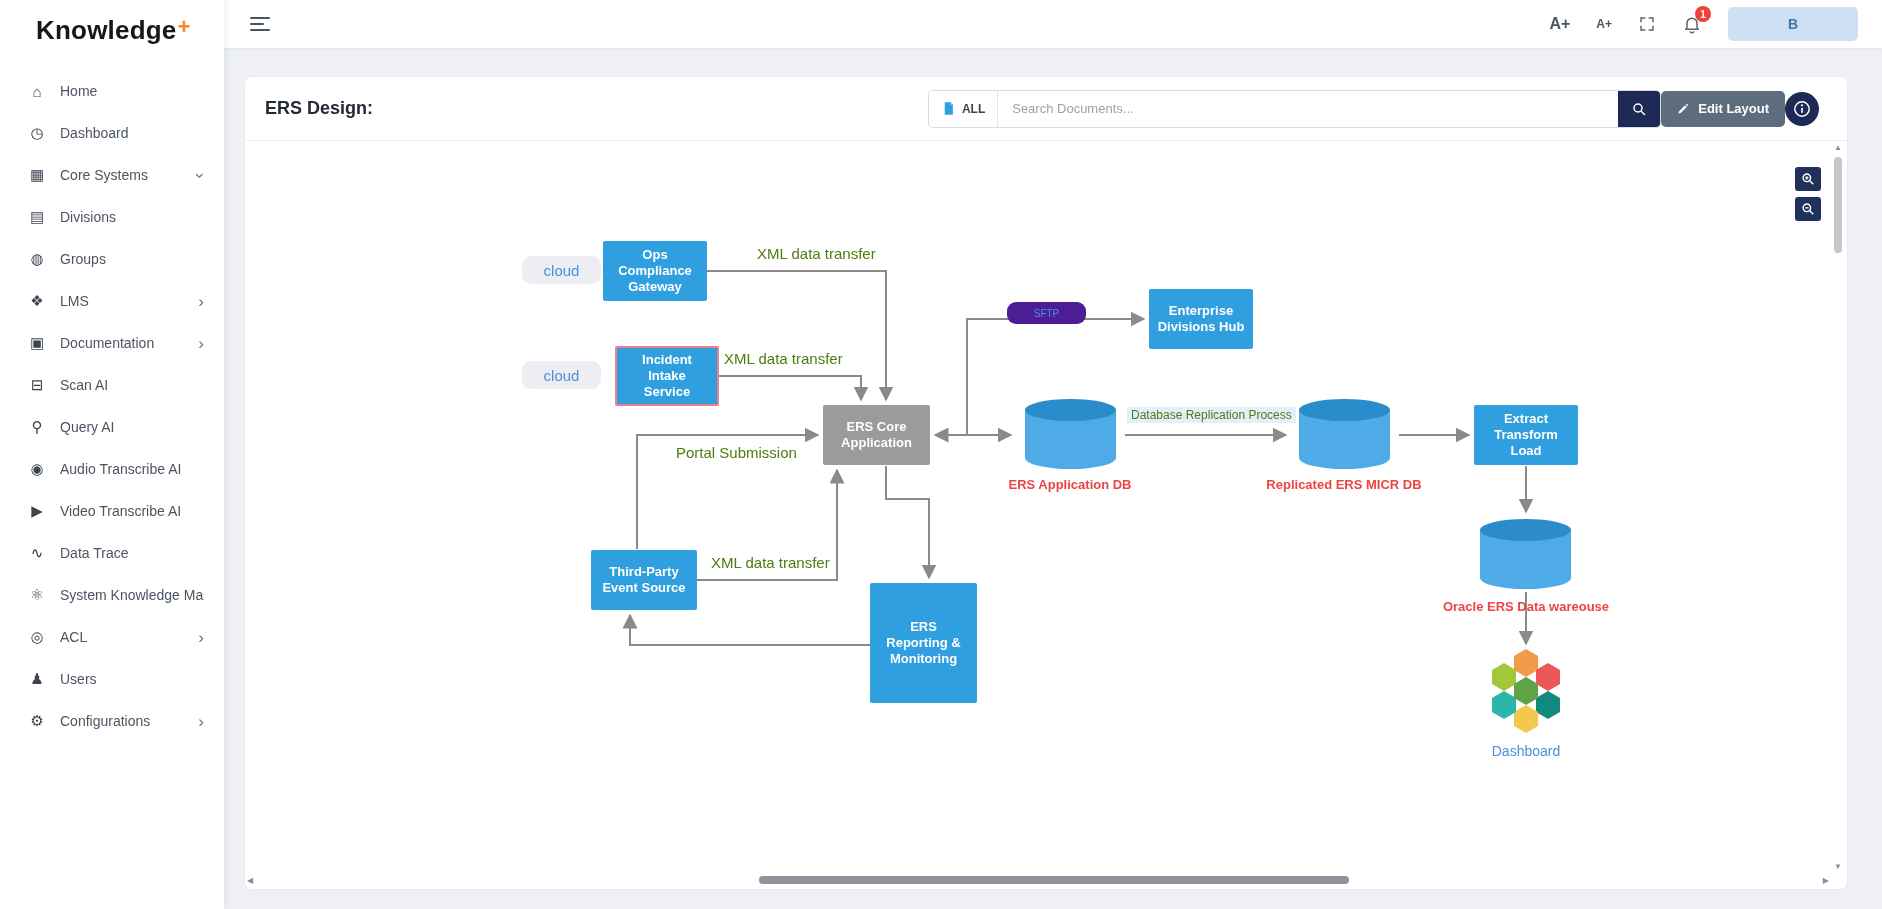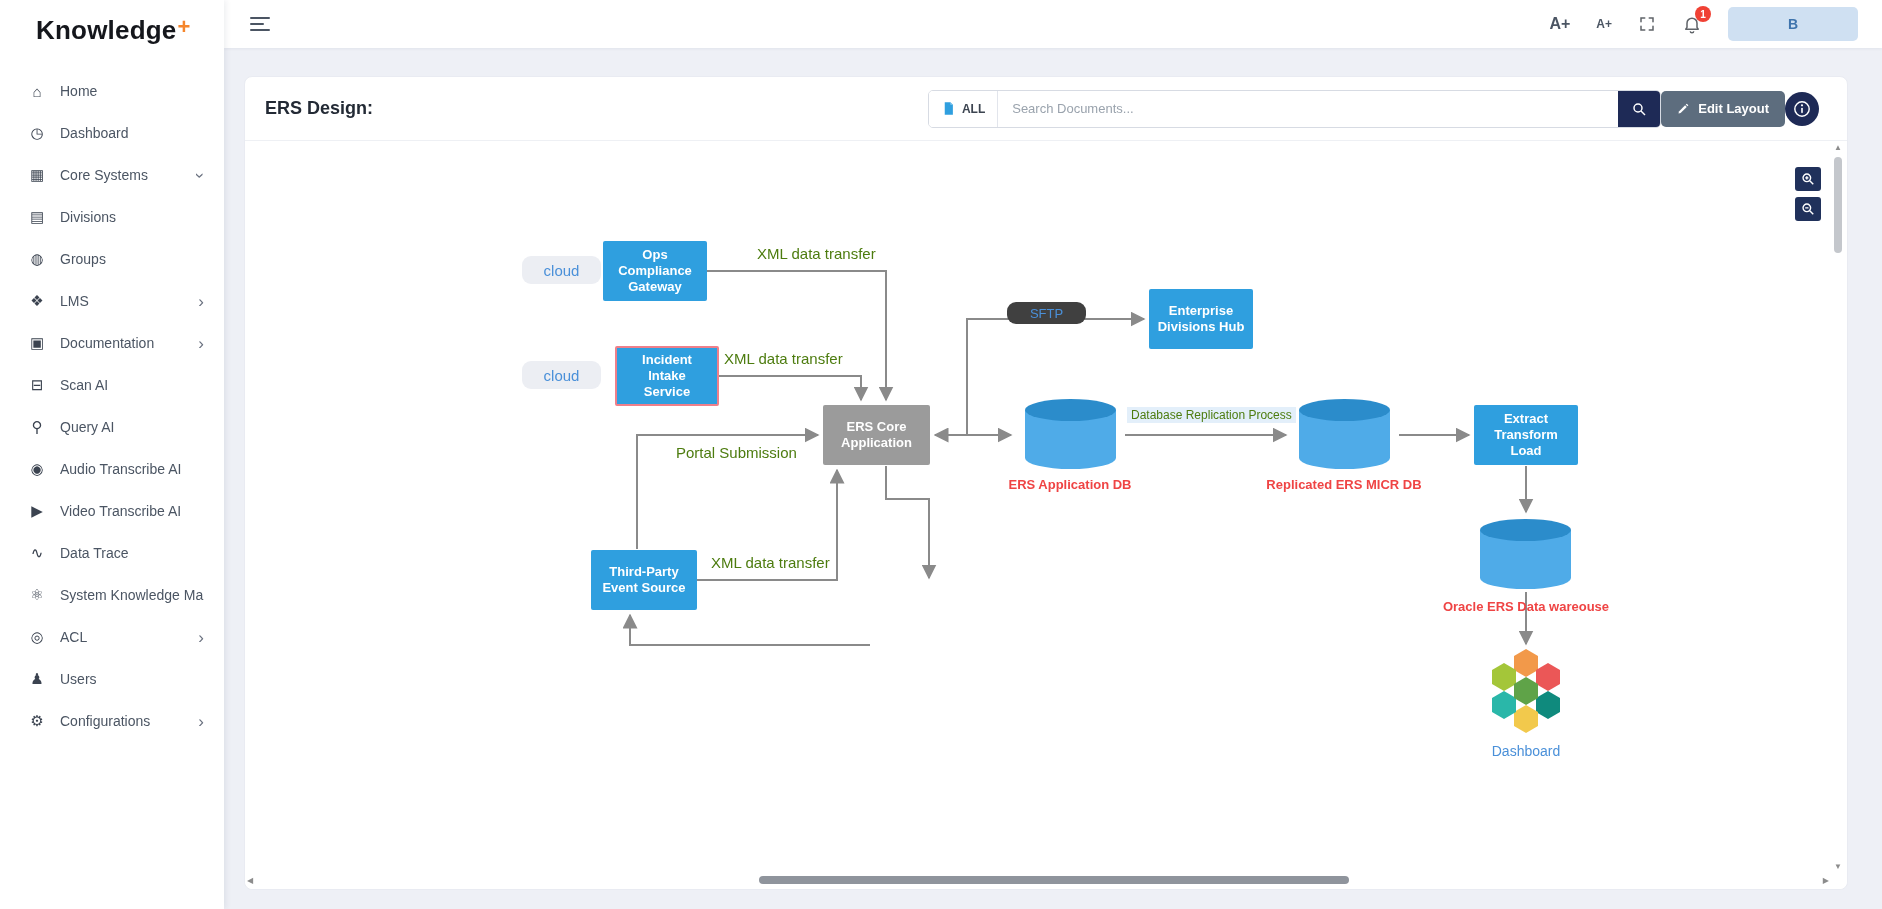--- a/index.html
+++ b/index.html
@@ -52,21 +52,21 @@
 
   
   .diagram { position:relative; height:748px; overflow:hidden; background:#fff; border-radius:0 0 8px 8px; }
   .edges { position:absolute; left:0; top:0; }
   .dnode { position:absolute; display:flex; align-items:center; justify-content:center; text-align:center; font-weight:700; color:#fff; font-size:13px; line-height:1.25; border-radius:2px; cursor:move; padding:0 8px; }
   .blue { background:#2f9fdf; }
   .gray { background:#9b9b9b; }
   .incident { border:2px solid #ef7f8a; }
   .chip { position:absolute; display:flex; align-items:center; justify-content:center; color:#4a90d9; border-radius:9px; }
   .chip-cloud { width:79px; height:28px; background:#eceef3; font-size:15px; }
-  .chip-sftp { width:79px; height:22px; background:#404040; font-size:13px; }
+  .chip-sftp { width:79px; height:22px; background:#4c1d95; font-size:10px; }
   .elabel { position:absolute; color:#4d7c0f; font-size:15px; white-space:nowrap; }
   .elabel.small { font-size:12px; background:#e3effa; padding:1px 4px; }
   .cyl { position:absolute; cursor:move; }
   .cyl-label { position:absolute; text-align:center; font-size:13px; font-weight:700; color:#ef4444; white-space:nowrap; }
   .hexwrap { position:absolute; width:82px; height:86px; cursor:pointer; }
   .hx { position:absolute; width:24px; height:28px; clip-path:polygon(50% 0,100% 25%,100% 75%,50% 100%,0 75%,0 25%); }
   .hx-n  { left:29px; top:0;    background:#f2994a; }
   .hx-ne { left:51px; top:14px; background:#eb5757; }
   .hx-se { left:51px; top:42px; background:#0f8a7d; }
   .hx-s  { left:29px; top:56px; background:#f2c94c; }
@@ -275,20 +275,21 @@
           <div class="elabel" style="left:466px;top:413px">XML data transfer</div>
           <div class="elabel" style="left:431px;top:303px">Portal Submission</div>
           <div class="elabel small" style="left:882px;top:266px">Database Replication Process</div>
 
           <div class="dnode blue" style="left:358px;top:100px;width:104px;height:60px">Ops Compliance Gateway</div>
           <div class="dnode blue incident" style="left:370px;top:205px;width:104px;height:60px">Incident Intake Service</div>
           <div class="dnode blue" style="left:904px;top:148px;width:104px;height:60px">Enterprise Divisions Hub</div>
           <div class="dnode gray" style="left:578px;top:264px;width:107px;height:60px">ERS Core Application</div>
           <div class="dnode blue" style="left:1229px;top:264px;width:104px;height:60px">Extract Transform Load</div>
           <div class="dnode blue" style="left:346px;top:409px;width:106px;height:60px">Third-Party Event Source</div>
+          <div class="dnode blue" style="left:625px;top:442px;width:107px;height:120px">ERS Reporting &amp; Monitoring</div>
 
           <div class="cyl" style="left:772px;top:256px">
             <svg width="107" height="74" viewBox="0 0 107 74">
                 <path d="M8 13 L8 61 A45.5 11 0 0 0 99 61 L99 13" fill="#4fabe8"></path>
                 <ellipse cx="53.5" cy="13" rx="45.5" ry="11" fill="#2b8ccb"></ellipse>
               </svg>
           </div>
           <div class="cyl-label" style="left:745px;top:336px;width:160px">ERS Application DB</div>
 
           <div class="cyl" style="left:1046px;top:256px">

